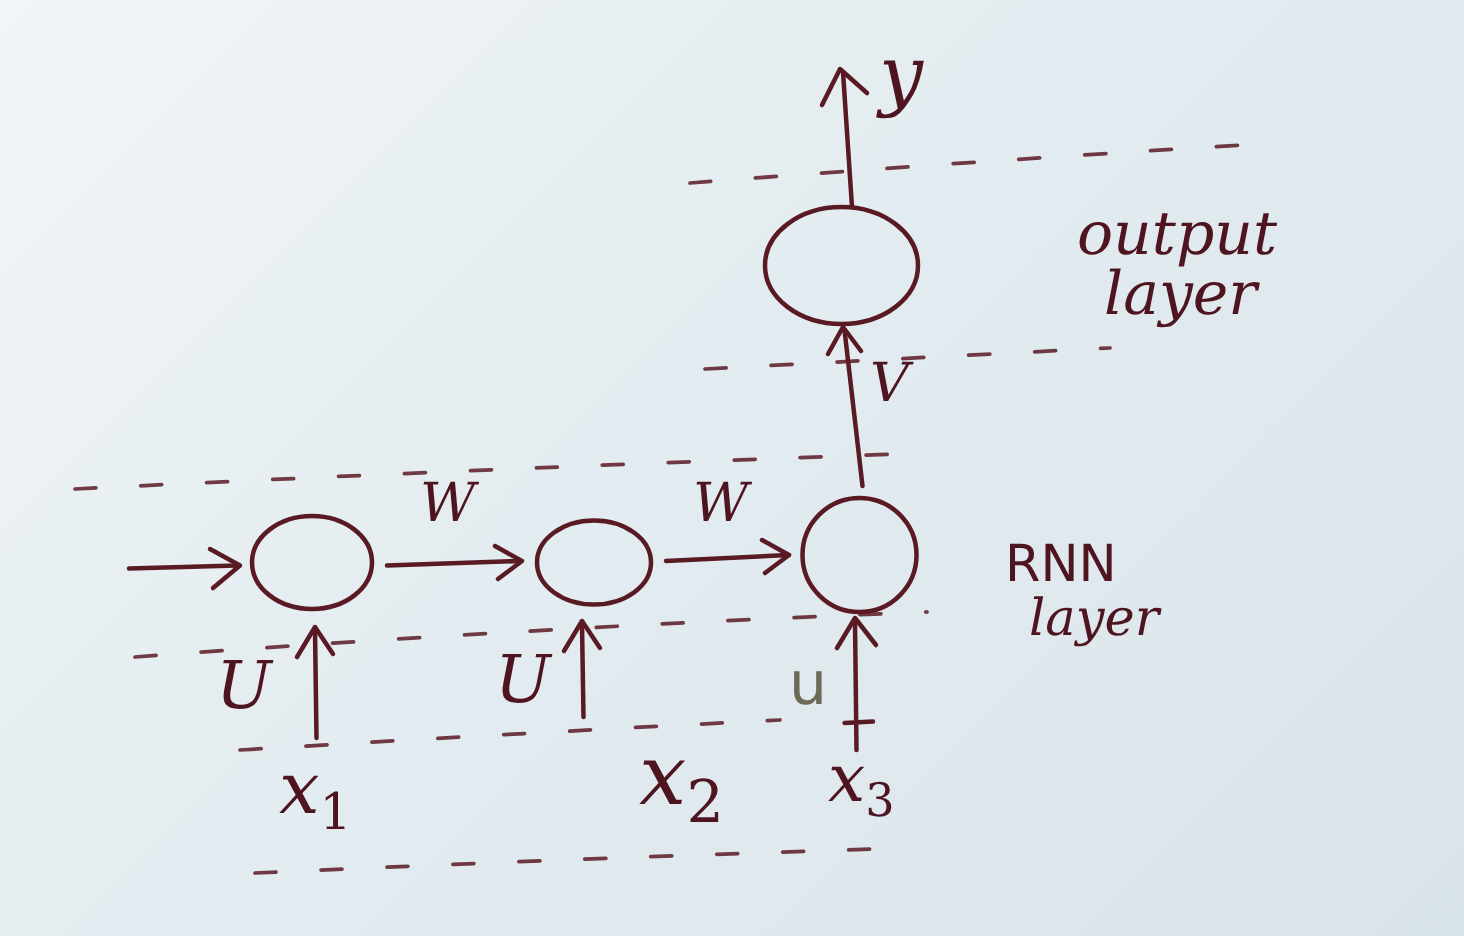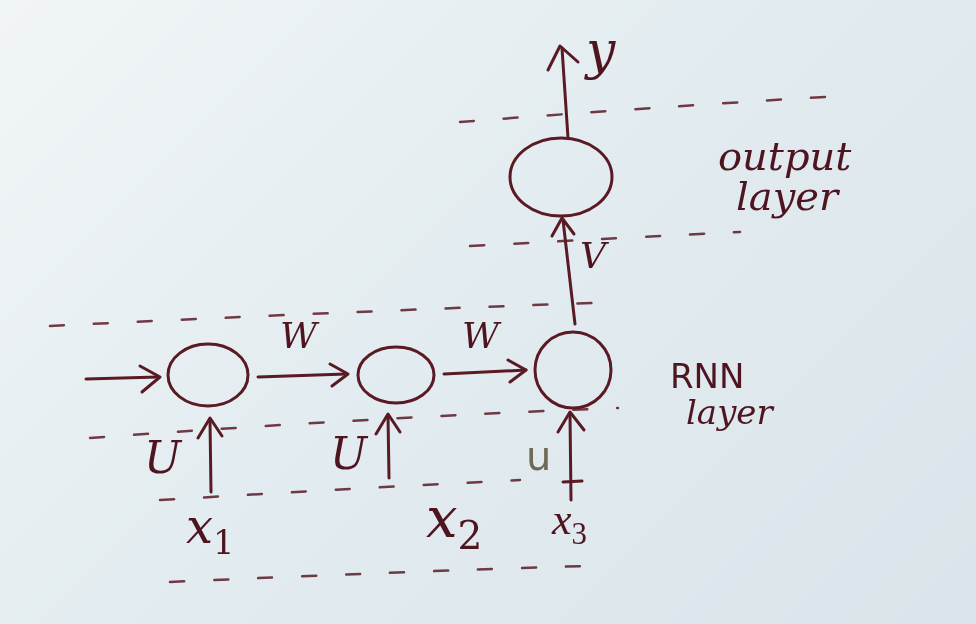--- a/index.html
+++ b/index.html
@@ -25,21 +25,21 @@
   .lbl-rnn { left: 670px; top: 330px; font-size: 34px; line-height: 36px; }
   .lbl-input { left: 660px; top: 498px; font-size: 44px; }
   .lbl-w1 { left: 280px; top: 318px; font-size: 36px; }
   .lbl-w2 { left: 462px; top: 318px; font-size: 36px; }
   .lbl-v { left: 580px; top: 238px; font-size: 36px; }
   .lbl-u1 { left: 144px; top: 436px; font-size: 44px; }
   .lbl-u2 { left: 330px; top: 432px; font-size: 44px; }
   .lbl-u3 { left: 526px; top: 436px; font-size: 40px; color: #6f6a55; font-style: normal; font-family: "DejaVu Sans", sans-serif; }
   .lbl-x1 { left: 186px; top: 502px; font-size: 48px; }
   .lbl-x2 { left: 378px; top: 490px; font-size: 56px; margin-left: 48px; }
-  .lbl-x3 { left: 552px; top: 498px; font-size: 44px; font-family: Liberation Serif, serif; }
+  .lbl-x3 { left: 552px; top: 498px; font-size: 44px; }
   sub { font-size: 0.7em; font-style: normal; }
 </style>
 </head>
 <body>
 
 <div class="paper">
   <svg width="976" height="624" viewBox="0 0 976 624">
 
     <path class="dash" d="M460 122 Q640 108 840 96"></path>
     <path class="dash" d="M470 246 Q620 238 740 232"></path>

